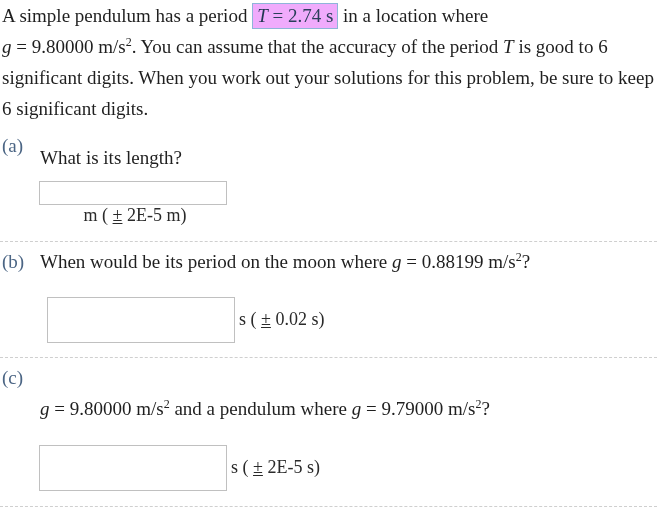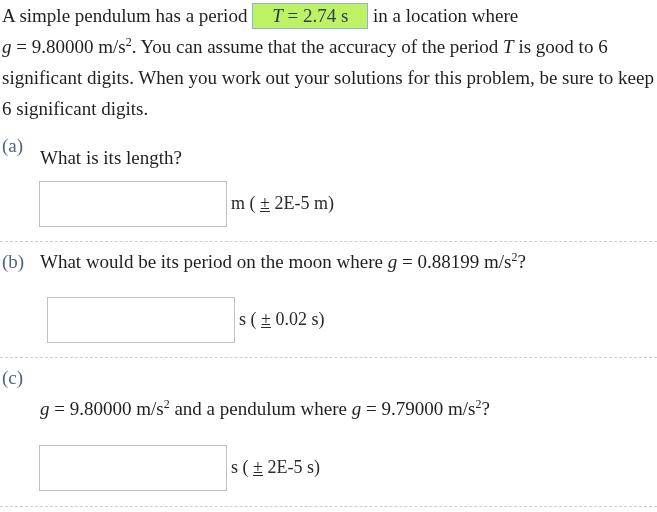--- a/index.html
+++ b/index.html
@@ -22,23 +22,23 @@
       top: 0px;
       width: 655px;
       line-height: 31px;
       margin: 0;
     }
     .math-i {
       font-style: italic;
     }
     .given-box {
       display: inline-block;
-      background: #bef264;
+      background: #f0abfc;
       border: 1px solid #8fb4d9;
-      padding: 0 19px;
+      padding: 0 4px;
       line-height: 24px;
       color: #2a3f5a;
     }
     .given-box .math-i { color: #1f3550; }
     sup { font-size: 12px; line-height: 0; vertical-align: 7px; }
     .part-label {
       position: absolute;
       left: 2px;
       color: #4b6584;
     }
@@ -84,29 +84,29 @@
       border-top: 1px dashed #cfcfcf;
     }
   </style>
 </head>
 <body>
 
 <p class="intro"><span>A simple pendulum has a period </span><span class="given-box"><span class="math-i">T</span><span> = </span><span>2.74 s</span></span><span> in a location where</span><br><span class="math-i">g</span><span> = 9.80000 m/s</span><sup>2</sup><span>. You can assume that the accuracy of the period </span><span class="math-i">T</span><span> is good to 6 significant digits. When you work out your solutions for this problem, be sure to keep 6 significant digits.</span></p>
 
 <span class="part-label" style="top:130px; line-height:31px;">(a)</span>
 <div class="part-text" style="top:142px;"><span>What is its length?</span></div>
-<div class="answer-row" style="top:181px;">
+<div class="answer-row" style="top:181px;flex-direction:column;">
   <input class="answer-input" type="text" value="" style="">
   <span class="unit"><span>m</span><span> ( </span><span class="pm">±</span><span> 2E-5 m)</span></span>
 </div>
 
 <div class="divider" style="top:241px;"></div>
 
 <span class="part-label" style="top:246px; line-height:31px;">(b)</span>
-<div class="part-text" style="top:246px;"><span>What would be its period on the moon where </span><span class="math-i">g</span><span> = 0.88199 m/s</span><sup>2</sup><span>?</span></div>
+<div class="part-text" style="top:246px;"><span>When would be its period on the moon where </span><span class="math-i">g</span><span> = 0.88199 m/s</span><sup>2</sup><span>?</span></div>
 <div class="answer-row" style="top:297px;margin-left:8px;">
   <input class="answer-input" type="text" value="" style="">
   <span class="unit"><span>s</span><span> ( </span><span class="pm">±</span><span> 0.02 s)</span></span>
 </div>
 
 <div class="divider" style="top:357px;"></div>
 
 <span class="part-label" style="top:362px; line-height:31px;">(c)</span>
 <div class="part-text" style="top:362px;"><br><span class="math-i">g</span><span> = 9.80000 m/s</span><sup>2</sup><span> and a pendulum where </span><span class="math-i">g</span><span> = 9.79000 m/s</span><sup>2</sup><span>?</span></div>
 <div class="answer-row" style="top:445px;justify-content:space-between;">

